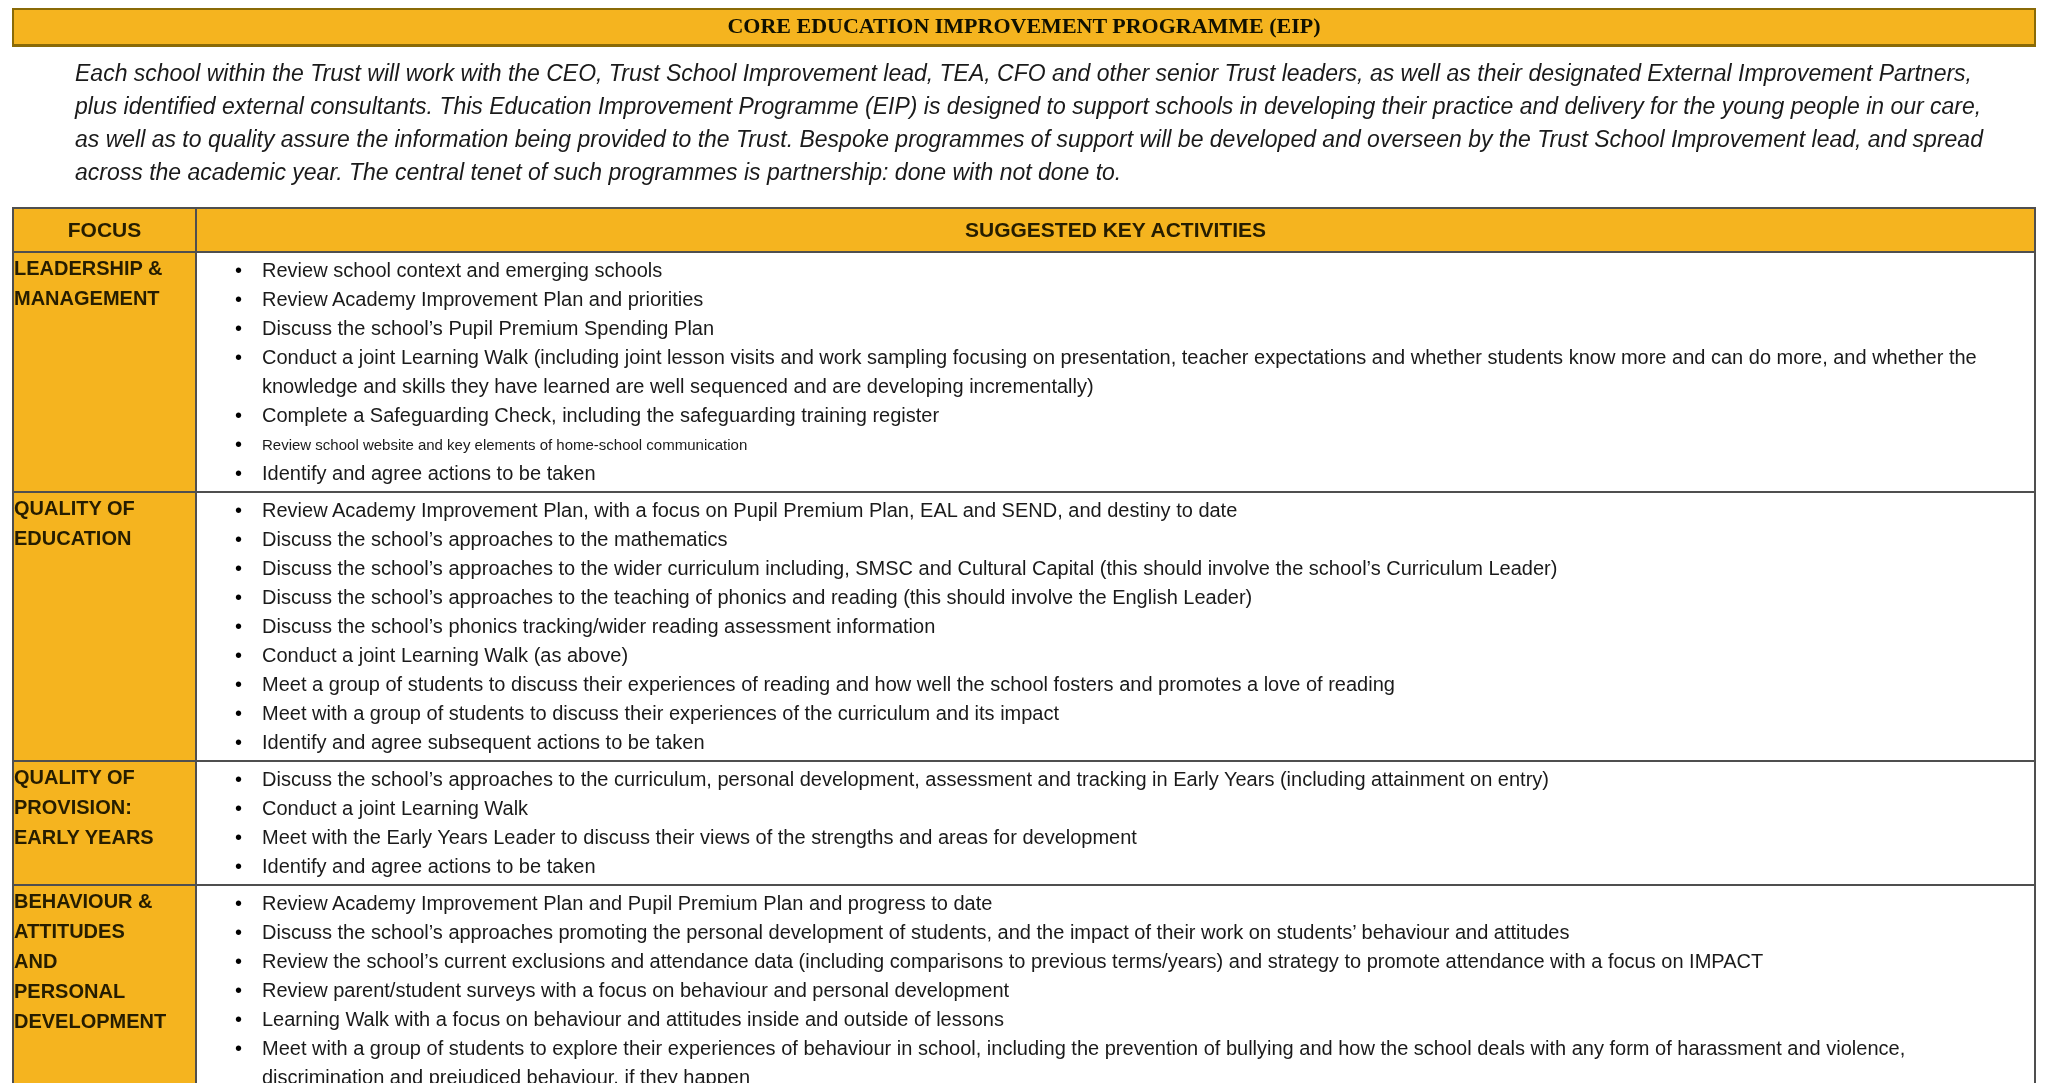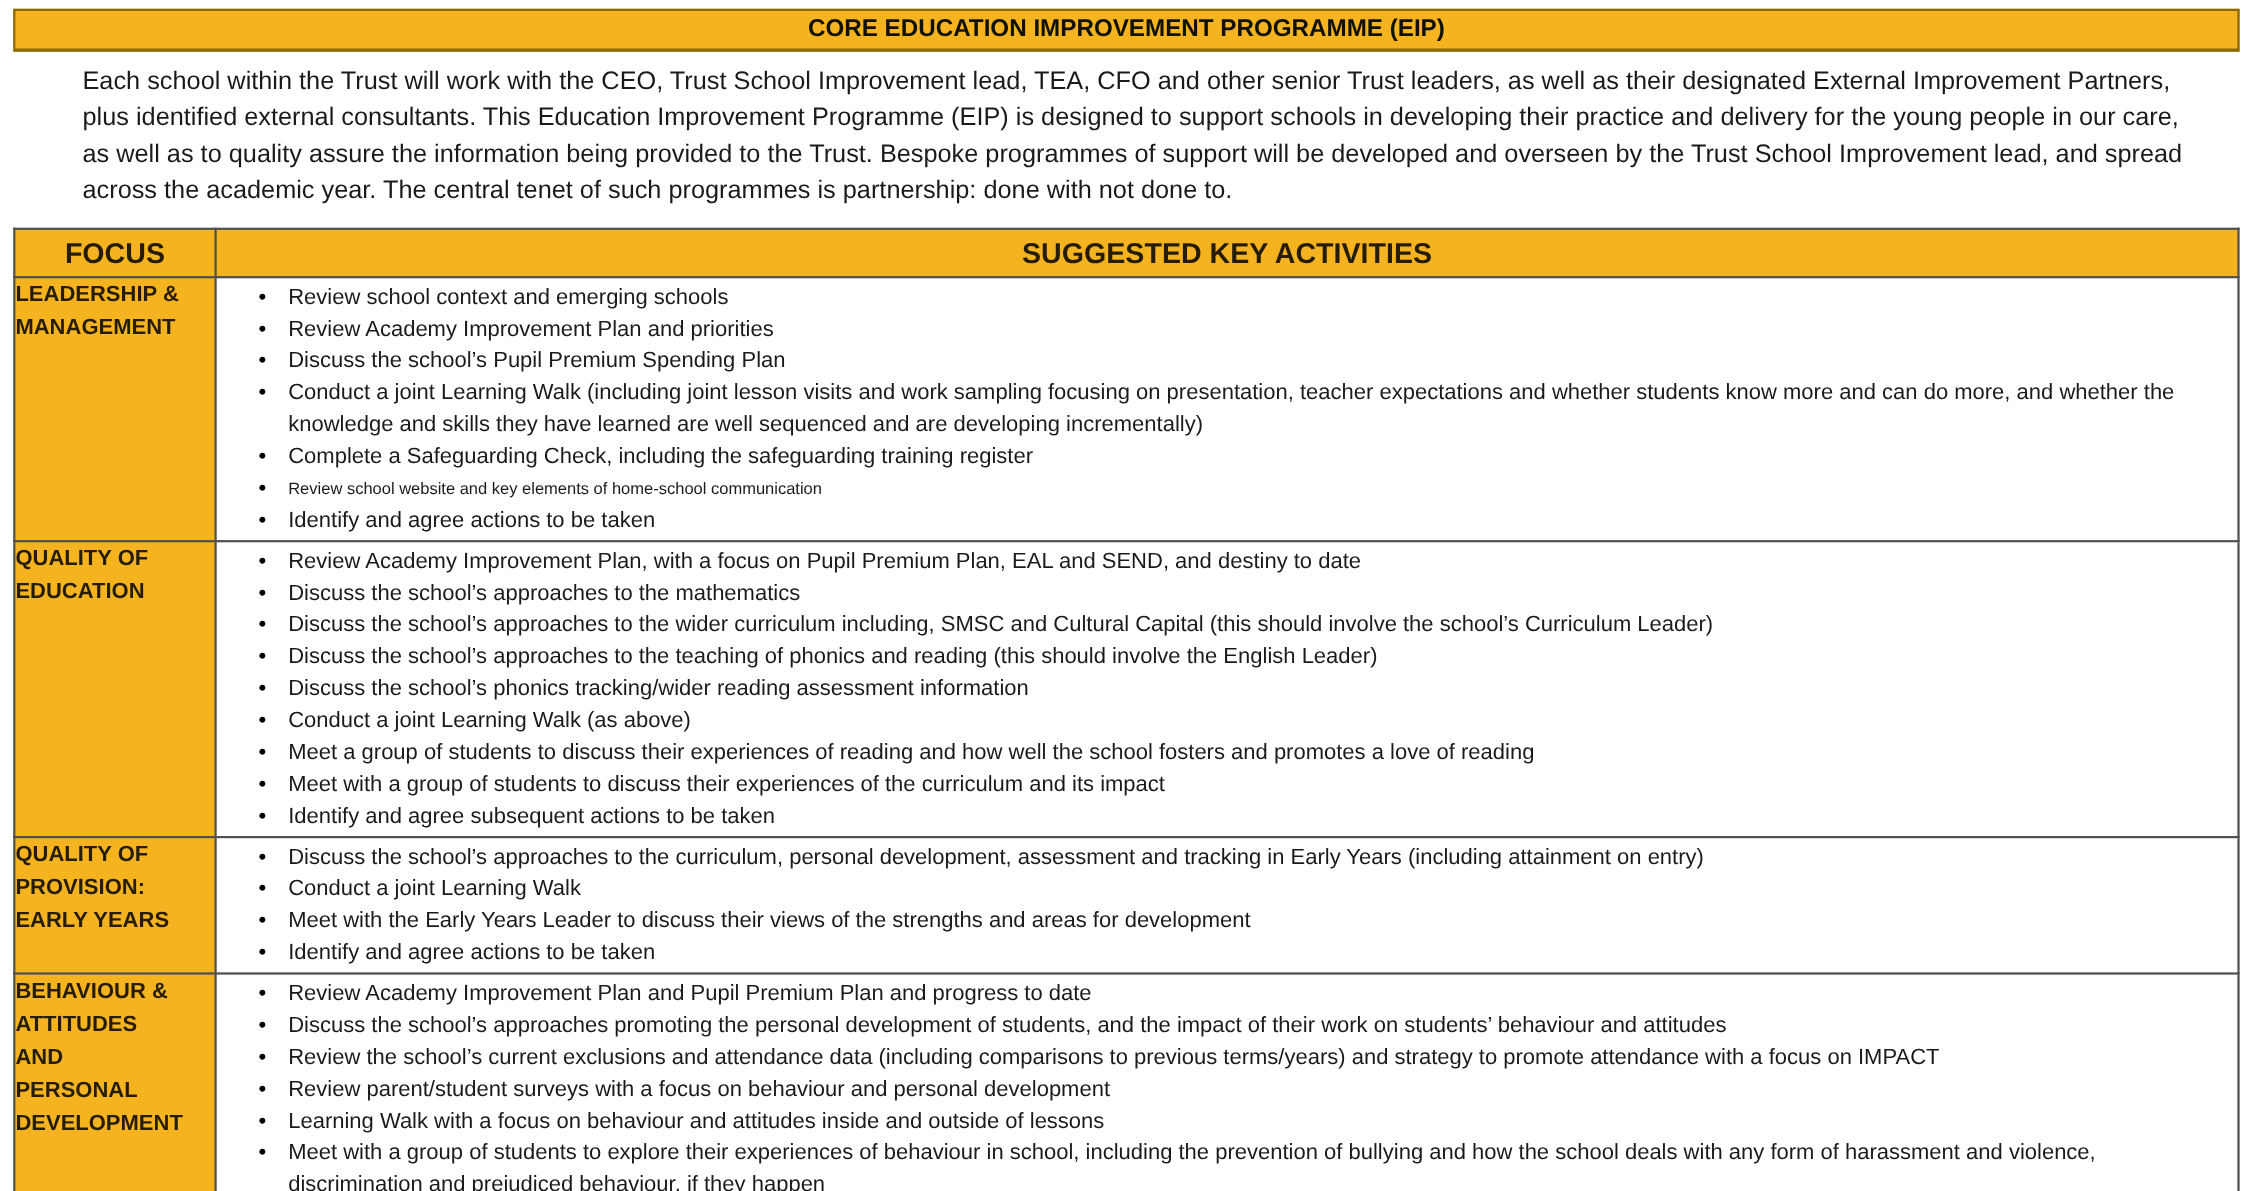--- a/index.html
+++ b/index.html
@@ -16,49 +16,51 @@
     width:2048px;height:1083px;overflow:hidden;background:#ffffff;
     font-family:"Liberation Sans",sans-serif;color:var(--text);
   }
   .banner{
     margin:8px 12px 0 12px;
     background:var(--gold);
     border:2px solid var(--banner-border);
     border-bottom-width:3px;
     text-align:center;
     padding:3px 10px 5px 10px;
+    font-family:Liberation Serif, serif;
   }
   .banner-title{
     font-size:22px;font-weight:bold;line-height:26px;color:#111100;
   }
   .banner-subtitle{
     font-size:21px;font-weight:bold;font-style:italic;line-height:25px;color:#111100;
   }
   .intro{
     margin:10px 58px 0 75px;
     width:1930px;
     font-size:23px;
     line-height:33px;
     color:var(--text);
+    font-style:italic;
   }
   table.eip-table{
     margin:18px 12px 0 12px;
     width:2024px;
     border-collapse:collapse;
     table-layout:fixed;
   }
   table.eip-table th,table.eip-table td{
     border:2px solid var(--table-border);
     vertical-align:top;
     padding:0;
   }
   table.eip-table thead th{
     background:var(--gold);
     color:var(--heading-text);
-    font-size:26px;
+    font-size:21px;
     font-weight:bold;
     text-align:center;
     height:44px;
     padding:2px 4px;
     vertical-align:middle;
   }
   .focus-col{width:183px;}
   th.focus-cell{
     background:var(--gold);
     color:var(--heading-text);

